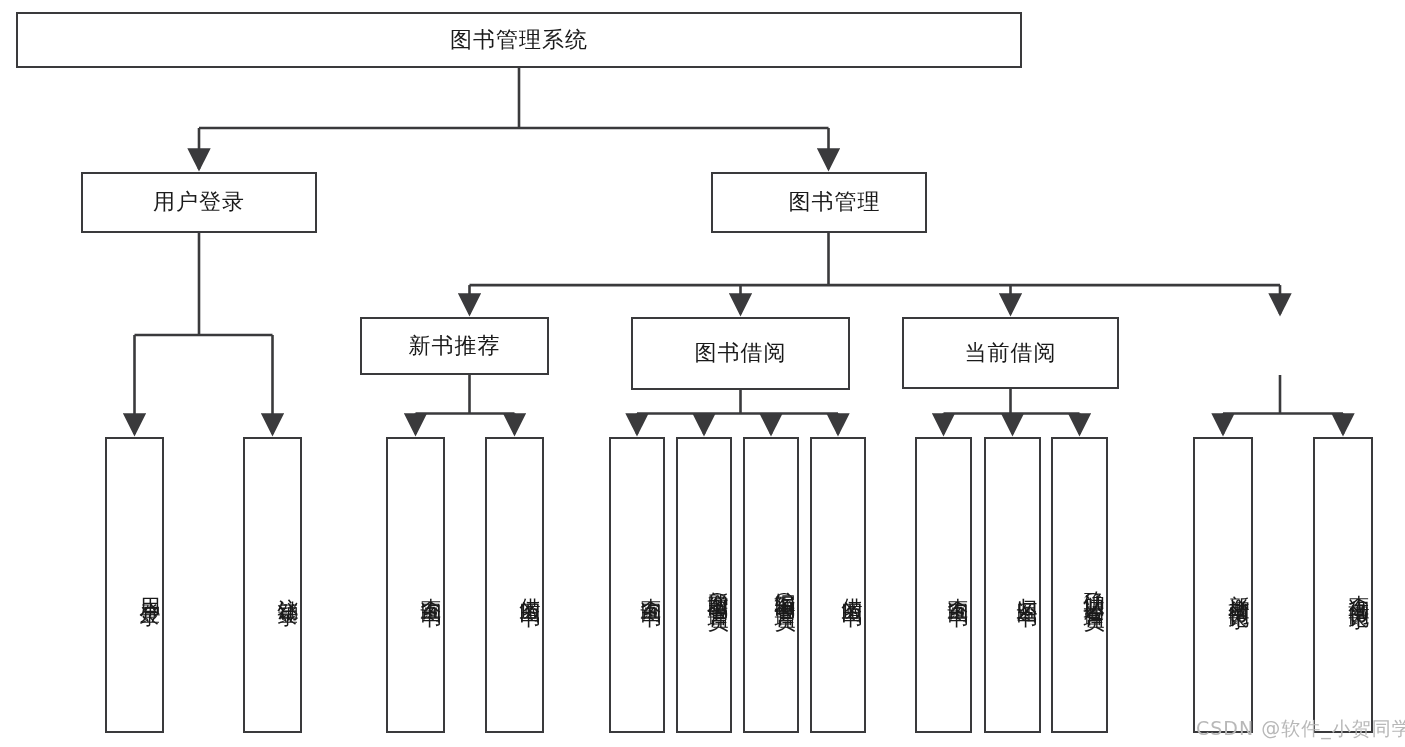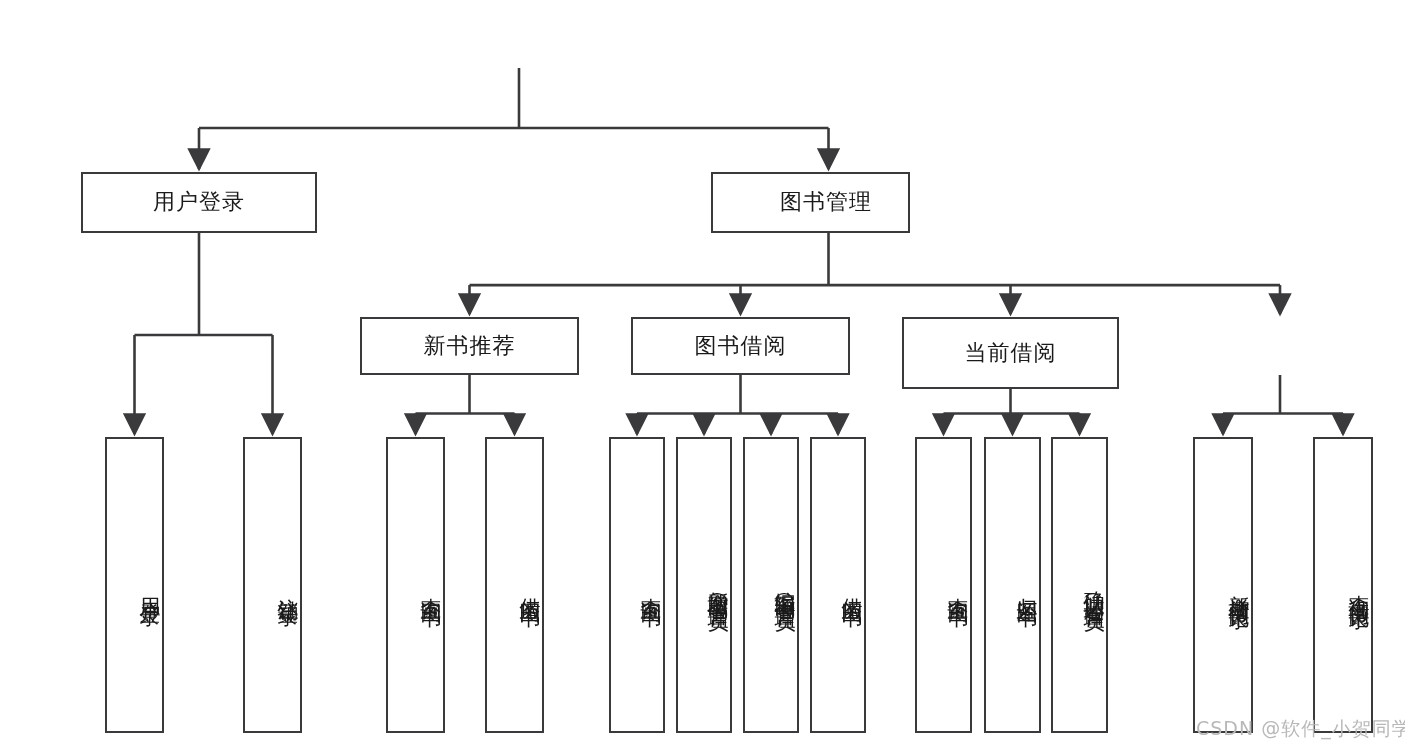--- a/index.html
+++ b/index.html
@@ -108,26 +108,27 @@
         <path d="M943.5,413.44 L943.5,434" marker-end="url(#arrow)"></path>
         <path d="M1012.5,413.44 L1012.5,434" marker-end="url(#arrow)"></path>
         <path d="M1079.5,413.44 L1079.5,434" marker-end="url(#arrow)"></path>
         <path d="M1280,375 L1280,413.44"></path>
         <path d="M1223,413.44 L1343,413.44"></path>
         <path d="M1223,413.44 L1223,434" marker-end="url(#arrow)"></path>
         <path d="M1343,413.44 L1343,434" marker-end="url(#arrow)"></path>
       </g>
   </svg>
 
+  <div class="node root horizontal" style="left: 16px; top: 12px; width: 1006px; height: 56px;">图书管理系统</div>
 
   <div class="node horizontal" style="left: 81px; top: 172px; width: 236px; height: 61px;">用户登录</div>
-  <div class="node horizontal" style="left: 711px; top: 172px; width: 199px; height: 61px; padding-left: 31px;">图书管理</div>
+  <div class="node horizontal" style="left: 711px; top: 172px; width: 216px; height: 61px; padding-left: 31px;">图书管理</div>
 
-  <div class="node horizontal" style="left: 360px; top: 317px; width: 219px; height: 58px;">新书推荐</div>
-  <div class="node horizontal" style="left: 631px; top: 317px; width: 219px; height: 58px;">图书借阅</div>
+  <div class="node horizontal" style="left: 360px; top: 317px; width: 189px; height: 58px;">新书推荐</div>
+  <div class="node horizontal" style="left: 631px; top: 317px; width: 219px; height: 73px;">图书借阅</div>
   <div class="node horizontal" style="left: 902px; top: 317px; width: 217px; height: 72px;">当前借阅</div>
 
   <div class="node vertical" style="left: 105px; top: 437px; width: 59px; height: 296px;">用户登录</div>
   <div class="node vertical" style="left: 243px; top: 437px; width: 59px; height: 296px;">注销登录</div>
   <div class="node vertical" style="left: 386px; top: 437px; width: 59px; height: 296px;">查询图书</div>
   <div class="node vertical" style="left: 485px; top: 437px; width: 59px; height: 296px;">借阅图书</div>
   <div class="node vertical" style="left: 609px; top: 437px; width: 56px; height: 296px;">查询图书</div>
   <div class="node vertical" style="left: 676px; top: 437px; width: 56px; height: 296px;">新增图书（管理员）</div>
   <div class="node vertical" style="left: 743px; top: 437px; width: 56px; height: 296px;">编辑图书（管理员）</div>
   <div class="node vertical" style="left: 810px; top: 437px; width: 56px; height: 296px;">借阅图书</div>

